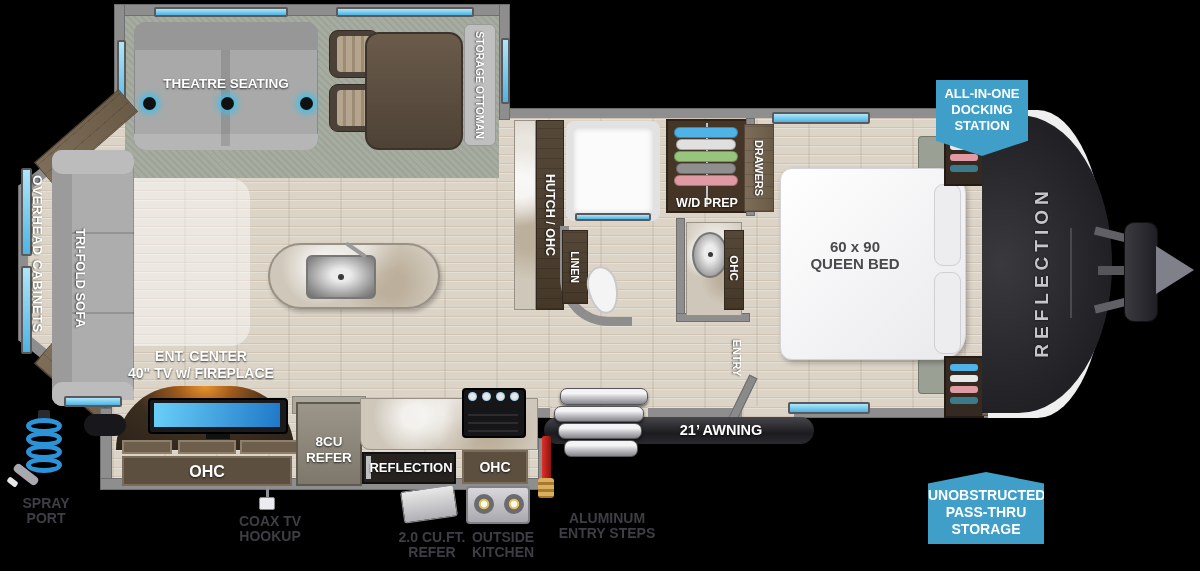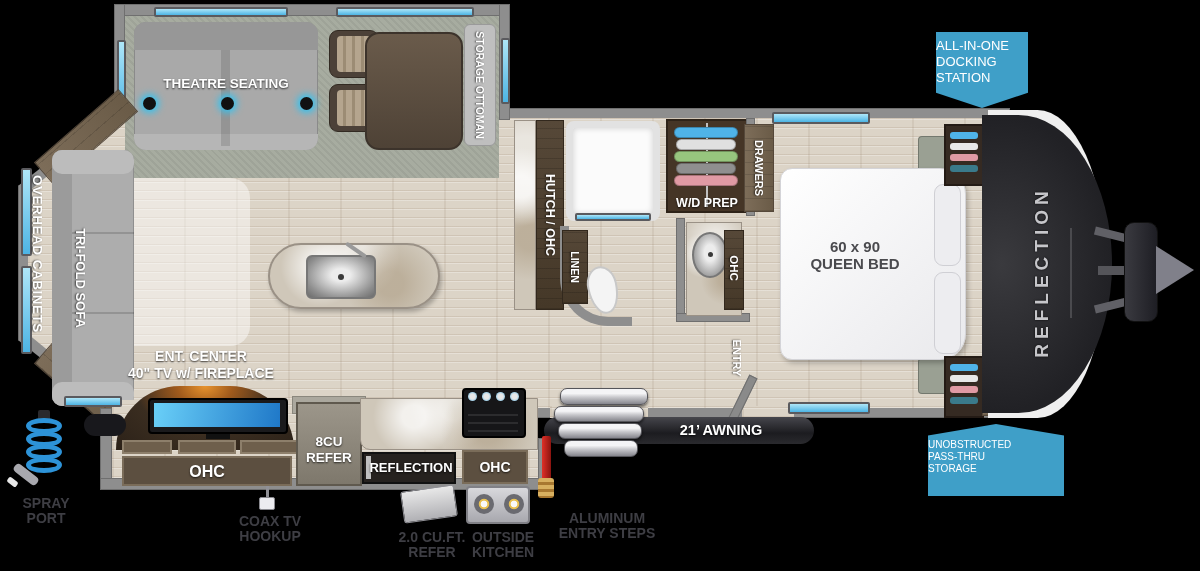--- a/index.html
+++ b/index.html
@@ -23,21 +23,21 @@
       linear-gradient(90deg,#7d6d59,#6a5b47);border:1px solid #55483a;}
   .dkwood{background:linear-gradient(180deg,#564838,#453828);
     background-image:repeating-linear-gradient(0deg, rgba(0,0,0,.15) 0 1px, transparent 1px 10px),
       linear-gradient(180deg,#564838,#453828);border:1px solid #32281d;}
   .win{background:linear-gradient(180deg,#aee6f8,#4db4e4);border:2px solid #5a5a5e;border-radius:2px;}
   .lbl{white-space:pre-line;text-align:center;font-weight:700;}
   .wlbl{color:#fff;text-shadow:0 1px 2px rgba(0,0,0,.75);}
   .glbl{color:#3e3e44;}
   .v{height:16px;line-height:16px;text-align:center;font-weight:700;color:#fff;
      white-space:nowrap;text-shadow:0 1px 2px rgba(0,0,0,.75);}
-  .callout{color:#fff;font-weight:400;white-space:pre-line;}
+  .callout{color:#fff;font-weight:700;text-align:center;white-space:pre-line;margin-top:48px;}
   .step{background:linear-gradient(180deg,#f4f4f6 0 30%,#c8c8cc 55%,#85858c);
         border:1px solid #55555a;border-radius:7px;box-shadow:0 2px 3px rgba(0,0,0,.55);}
   .tray{background:#6e5f4c;border:2px solid #8d7f6b;}
   .ohcbox{background:#5c4f40;border:2px solid #7a6c59;}
   .coil{border:5px solid #2d93d8;border-radius:50%;background:transparent;}
 </style>
 </head>
 <body>
 
 <div id="stage">
@@ -228,17 +228,17 @@
   <div class="coil" style="left:26px;top:444px;width:36px;height:16px;"></div>
   <div class="coil" style="left:26px;top:457px;width:36px;height:16px;"></div>
   <div style="left:12px;top:470px;width:28px;height:9px;background:#a8a8ae;border-radius:4px;transform:rotate(38deg);"></div>
   <div style="left:7px;top:479px;width:11px;height:6px;background:#e8e8e8;border-radius:2px;transform:rotate(38deg);"></div>
   <div class="lbl glbl" style="left:6px;top:496px;width:80px;font-size:14px;line-height:1.07;">SPRAY
 PORT</div>
 
   <div class="callout" style="left:936px;top:32px;width:92px;height:76px;background:#3f9fc8;clip-path:polygon(0 0,100% 0,100% 80%,50% 100%,0 80%);font-size:13px;line-height:1.22;padding-top:6px;">ALL-IN-ONE
 DOCKING
 STATION</div>
-  <div class="callout" style="left:928px;top:424px;width:136px;height:72px;background:#3f9fc8;clip-path:polygon(0 16%,50% 0,100% 16%,100% 100%,0 100%);font-size:10px;line-height:1.2;padding-top:15px;">UNOBSTRUCTED
+  <div class="callout" style="left:928px;top:424px;width:116px;height:72px;background:#3f9fc8;clip-path:polygon(0 16%,50% 0,100% 16%,100% 100%,0 100%);font-size:14px;line-height:1.2;padding-top:15px;">UNOBSTRUCTED
 PASS-THRU
 STORAGE</div>
 
 </div>
 
 </body></html>

